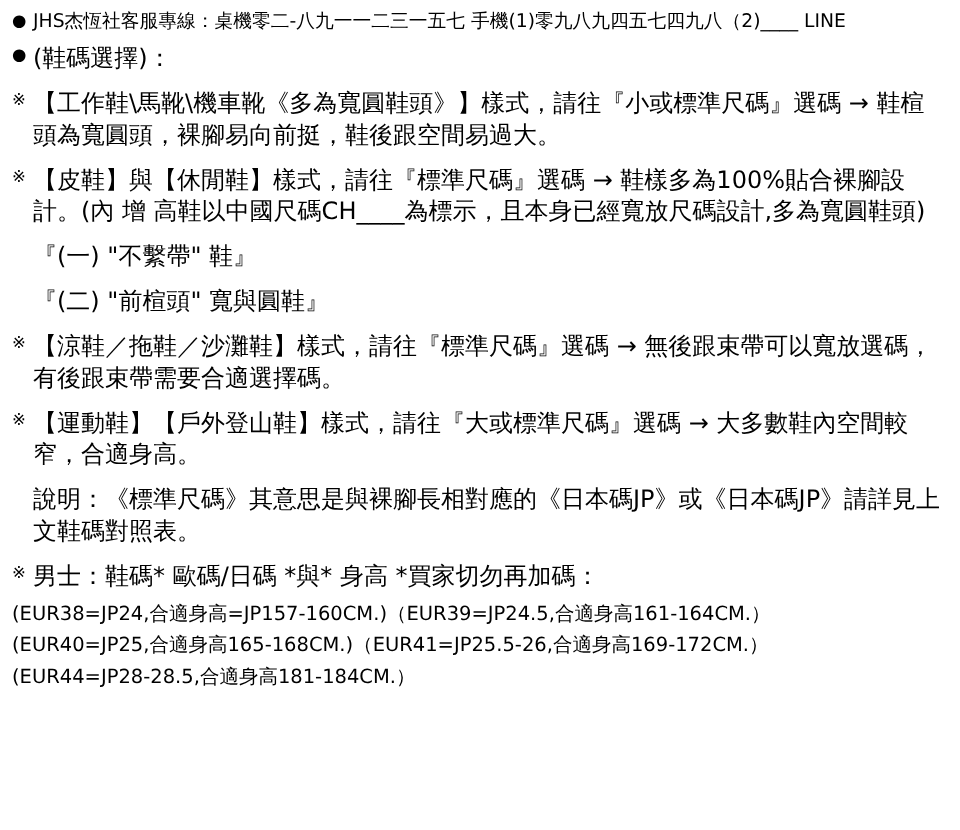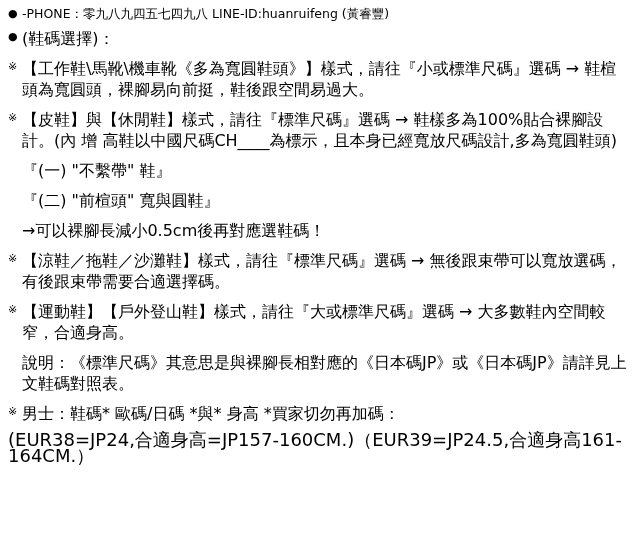--- a/index.html
+++ b/index.html
@@ -39,39 +39,39 @@
   .body {
     flex: 1 1 auto;
   }
   .hdr {
     font-size: 12.5px;
     line-height: 15.5px;
     margin: 0;
   }
   .sizes {
     margin: 0 0 7px 0;
-    font-size: 18px;
+    font-size: 13px;
     line-height: 16px;
   }
   .sizes div {
     margin-bottom: 5px;
   }
   .note-indent {
     padding-left: 0px;
   }
 </style>
 </head>
 <body>
 
 <div class="page">
 
   <div class="row tight">
     <span class="bullet">●</span>
     <div class="body">
-      <div class="hdr">-PHONE：零九八九四五七四九八  LINE-ID:huanruifeng (黃睿豐)</div>
+      <div class="hdr">JHS杰恆社客服專線：桌機零二-八九一一二三一五七  手機(1)零九八九四五七四九八（2)____ LINE</div>
     </div>
   </div>
 
   <div class="row">
     <span class="bullet">●</span>
     <div class="body">(鞋碼選擇)：</div>
   </div>
 
   <div class="row">
     <span class="bullet">※</span>
@@ -86,24 +86,20 @@
   <div class="row">
     <span class="bullet"></span>
     <div class="body">『(一) "不繫帶" 鞋』</div>
   </div>
 
   <div class="row">
     <span class="bullet"></span>
     <div class="body">『(二) "前楦頭" 寬與圓鞋』</div>
   </div>
 
-  <div class="row">
-    <span class="bullet"></span>
-    <div class="body">→可以裸腳長減小0.5cm後再對應選鞋碼！</div>
-  </div>
 
   <div class="row">
     <span class="bullet">※</span>
     <div class="body">【涼鞋／拖鞋／沙灘鞋】樣式，請往『標準尺碼』選碼 →  無後跟束帶可以寬放選碼，有後跟束帶需要合適選擇碼。</div>
   </div>
 
   <div class="row">
     <span class="bullet">※</span>
     <div class="body">【運動鞋】【戶外登山鞋】樣式，請往『大或標準尺碼』選碼 →  大多數鞋內空間較窄，合適身高。</div>
   </div>
@@ -113,15 +109,17 @@
     <div class="body">說明：《標準尺碼》其意思是與裸腳長相對應的《日本碼JP》或《日本碼JP》請詳見上文鞋碼對照表。</div>
   </div>
 
   <div class="row tight">
     <span class="bullet">※</span>
     <div class="body">男士：鞋碼* 歐碼/日碼 *與* 身高 *買家切勿再加碼：</div>
   </div>
 
   <div class="sizes note-indent">
     <div>(EUR38=JP24,合適身高=JP157-160CM.)（EUR39=JP24.5,合適身高161-164CM.）</div>
+    <div>(EUR40=JP25,合適身高165-168CM.)（EUR41=JP25.5-26,合適身高169-172CM.）</div>
+    <div>(EUR44=JP28-28.5,合適身高181-184CM.）</div>
   </div>
 
 </div>
 
 </body></html>

